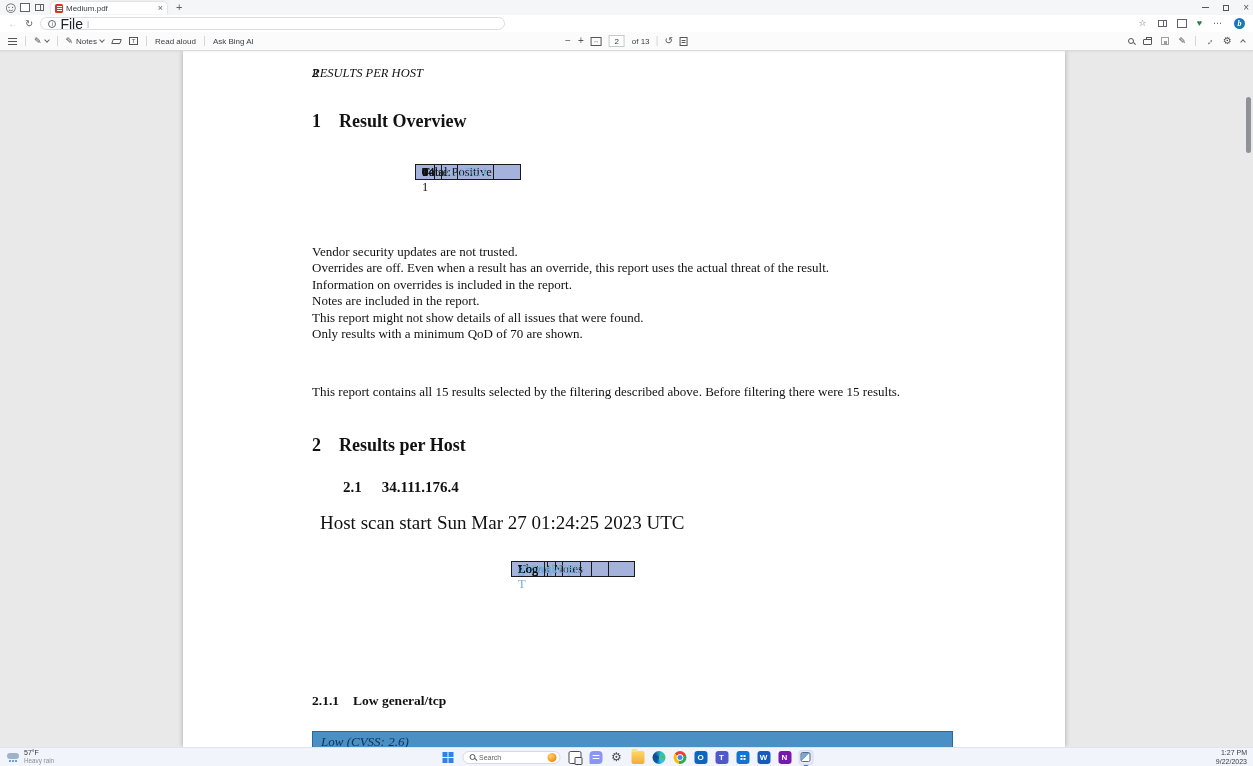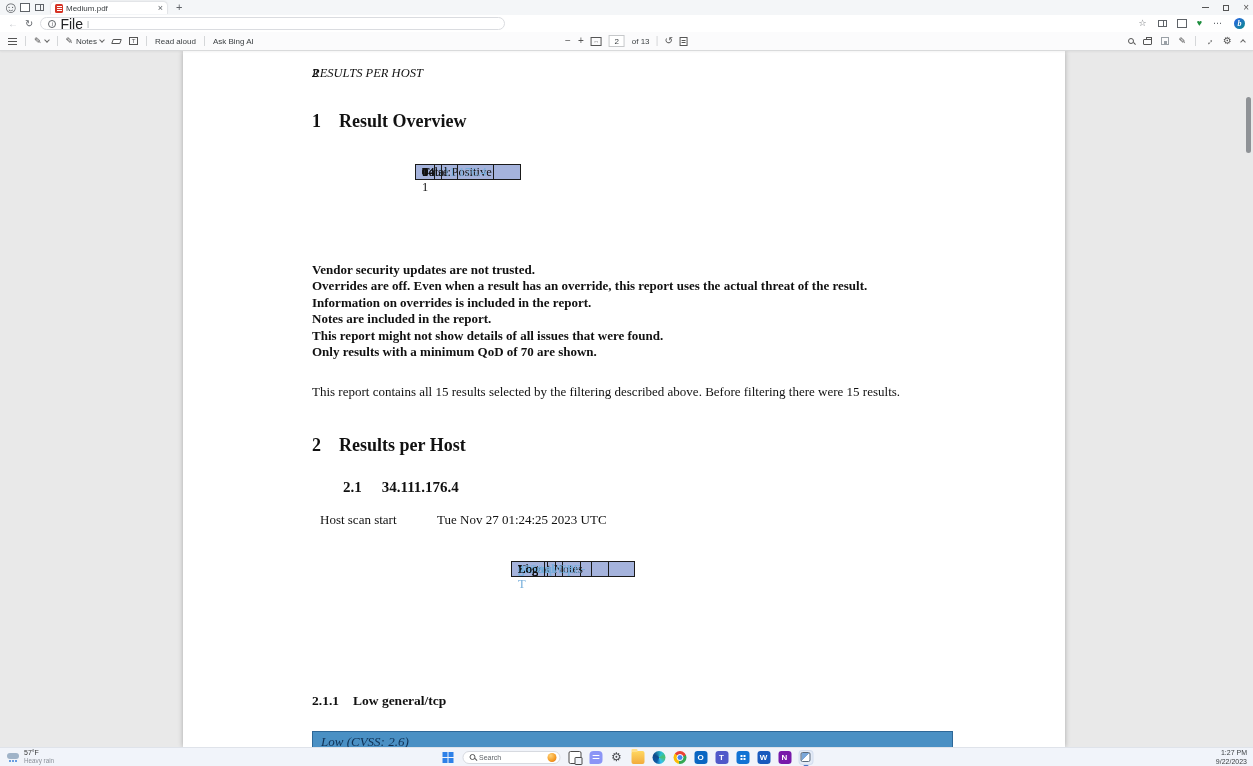--- a/index.html
+++ b/index.html
@@ -79,23 +79,23 @@
   .run-head .rh-num { margin-right:14px; }
   .run-head .rh-page { margin-left:auto; }
   .doc-h1 { top:60px; left:129px; font-size:18px; font-weight:bold; }
   .doc-h1 .hnum, .doc-h2 .hnum { margin-right:18px; }
   .doc-h2 { top:384px; left:129px; font-size:18px; font-weight:bold; }
   .doc-h21 { top:428px; left:129px; font-size:15px; font-weight:bold;margin-left:31px; }
   .doc-h21 .hnum { margin-right:20px; }
   .doc-h211 { top:642px; left:129px; font-size:13.5px; font-weight:bold; }
   .doc-h211 .hnum { margin-right:14px; }
   .para { left:129px; width:622px; font-size:13px; line-height:16.4px; text-align:justify; white-space:pre-line; }
-  .para1 { top:211px;font-weight:bold; }
+  .para1 { top:193px; }
   .para2 { top:333px;font-family:Liberation Serif, serif; }
-  .scanrow { left:137px; font-size:13px; display:flex; }
+  .scanrow { left:137px; font-size:19px; display:flex; }
   .scanrow .sl { width:117px; }
   .sr1 { top:461px; } .sr2 { top:478px; }
   table.rpt { border-collapse:collapse; font-size:12.5px; }
   table.rpt th, table.rpt td { border:1px solid #1a1a1a; font-weight:normal; text-align:left; padding:0 6px; height:16px; }
   table.rpt th { background:#a5b3dc; }
   td.lnk { color:#76aedb; }
   #table1 { top:113px; left:232px; }
   #table1 th:nth-child(1){width:99px} #table1 th:nth-child(2){width:48px} #table1 th:nth-child(3){width:72px}
   #table1 th:nth-child(4){width:46px} #table1 th:nth-child(5){width:43px} #table1 th:nth-child(6){width:106px}
   #table2 { top:510px; left:328px; }
@@ -283,21 +283,21 @@
       <div class="doc-h2">
         <span class="hnum" style="position:static">2</span><span style="position:static">Results per Host</span>
       </div>
 
       <div class="doc-h21">
         <span class="hnum" style="position:static">2.1</span><span style="position:static">34.111.176.4</span>
       </div>
 
       <div class="scanrow sr1">
         <span class="sl" style="position:static">Host scan start</span>
-        <span style="position:static">Tue Nov 27 01:24:25 2023 UTC</span>
+        <span style="position:static">Sun Mar 27 01:24:25 2023 UTC</span>
       </div>
 
       <table class="rpt" id="table2">
           <thead>
             <tr>
               <th>Service (Port)</th>
               <th>Threat Notes</th>
             </tr>
           </thead>
           <tbody>

